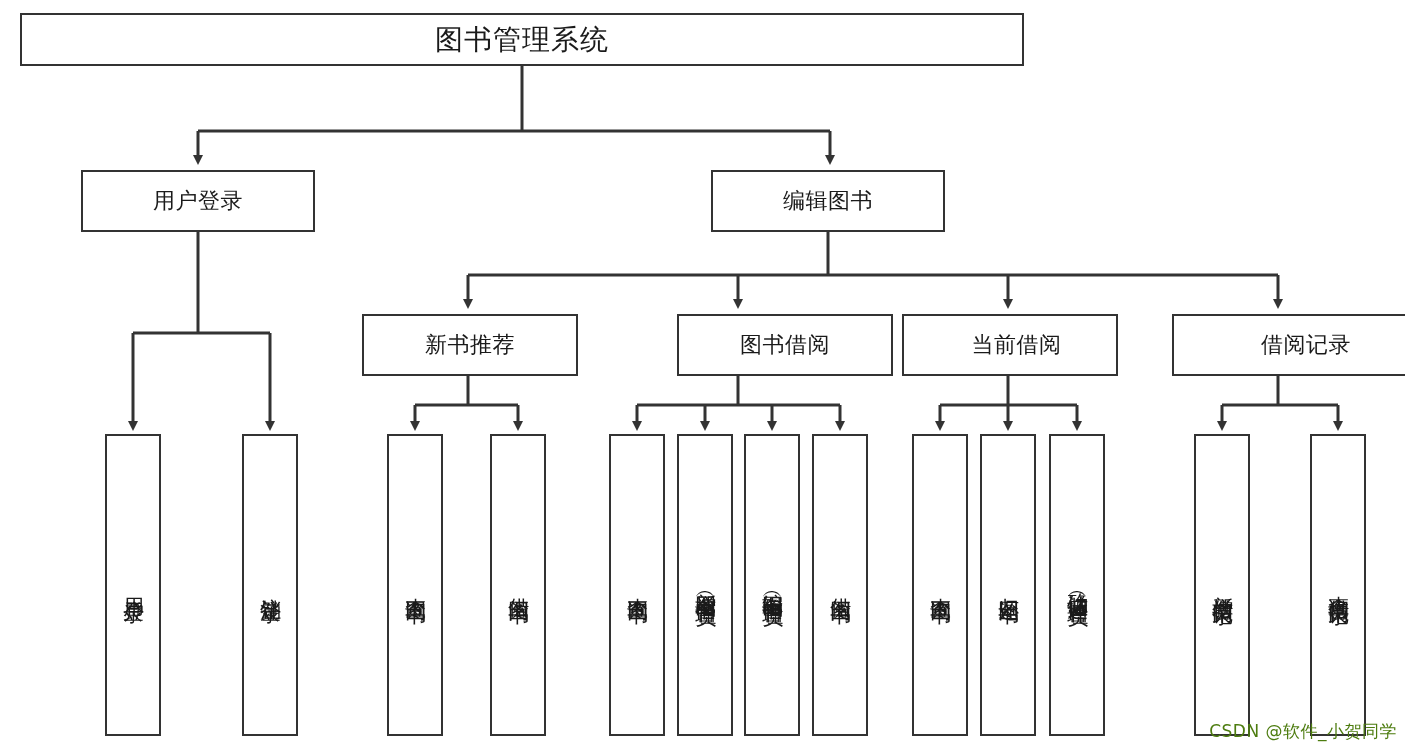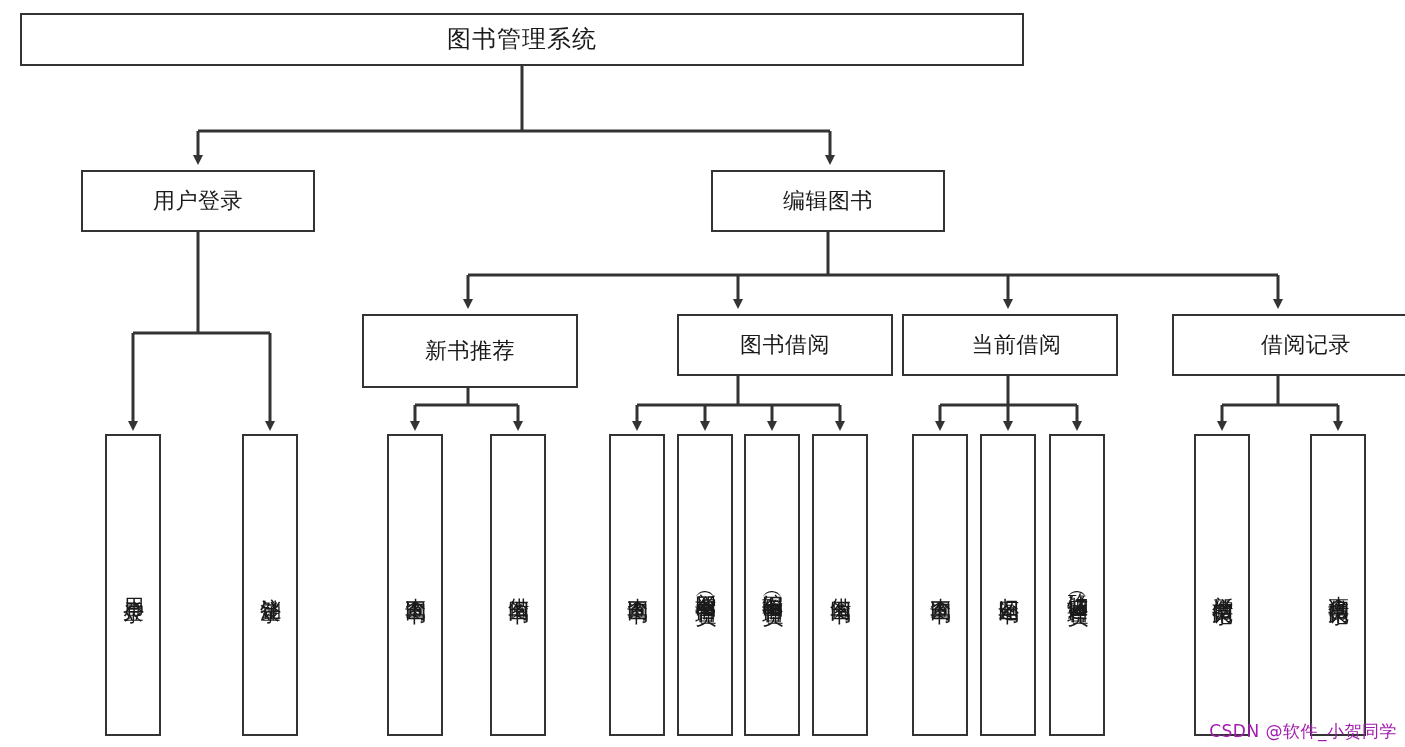--- a/index.html
+++ b/index.html
@@ -40,42 +40,42 @@
     display: block;
     text-align: center;
     line-height: 1.18;
     white-space: pre;
   }
   .node.horizontal .label {
     font-size: 22px;
     letter-spacing: 0.5px;
   }
   .node.root .label {
-    font-size: 24px;
+    font-size: 28px;
     letter-spacing: 1px;
   }
   .node.vertical {
     align-items: center;
     justify-content: center;
   }
   .node.vertical .label {
     writing-mode: vertical-rl;
     text-orientation: upright;
     font-size: 21px;
     line-height: 1.30;
     letter-spacing: 2px;
     max-height: 272px;
     white-space: normal;
   }
   #watermark {
     position: absolute;
     right: 8px;
     bottom: 4px;
     font-size: 17px;
-    color: #a21caf;
+    color: #4d7c0f;
     letter-spacing: 0.5px;
     user-select: none;
     white-space: nowrap;
   }
 </style>
 </head>
 <body>
 
 <div id="diagram-root">
 
@@ -133,21 +133,21 @@
     <span class="label">图书管理系统</span>
   </div>
 
   <div class="node horizontal" style="left:81px; top:170px; width:234px; height:62px;">
     <span class="label">用户登录</span>
   </div>
   <div class="node horizontal" style="left:711px; top:170px; width:234px; height:62px;">
     <span class="label">编辑图书</span>
   </div>
 
-  <div class="node horizontal" style="left:362px; top:314px; width:216px; height:74px;">
+  <div class="node horizontal" style="left:362px; top:314px; width:216px; height:62px;">
     <span class="label">新书推荐</span>
   </div>
   <div class="node horizontal" style="left:632px; top:314px; width:216px; height:62px;margin-left:45px;">
     <span class="label">图书借阅</span>
   </div>
   <div class="node horizontal" style="left:902px; top:314px; width:216px; height:62px;padding-left:13px;">
     <span class="label">当前借阅</span>
   </div>
   <div class="node horizontal" style="left:1172px; top:314px; width:256px; height:62px;padding-left:12px;">
     <span class="label">借阅记录</span>

